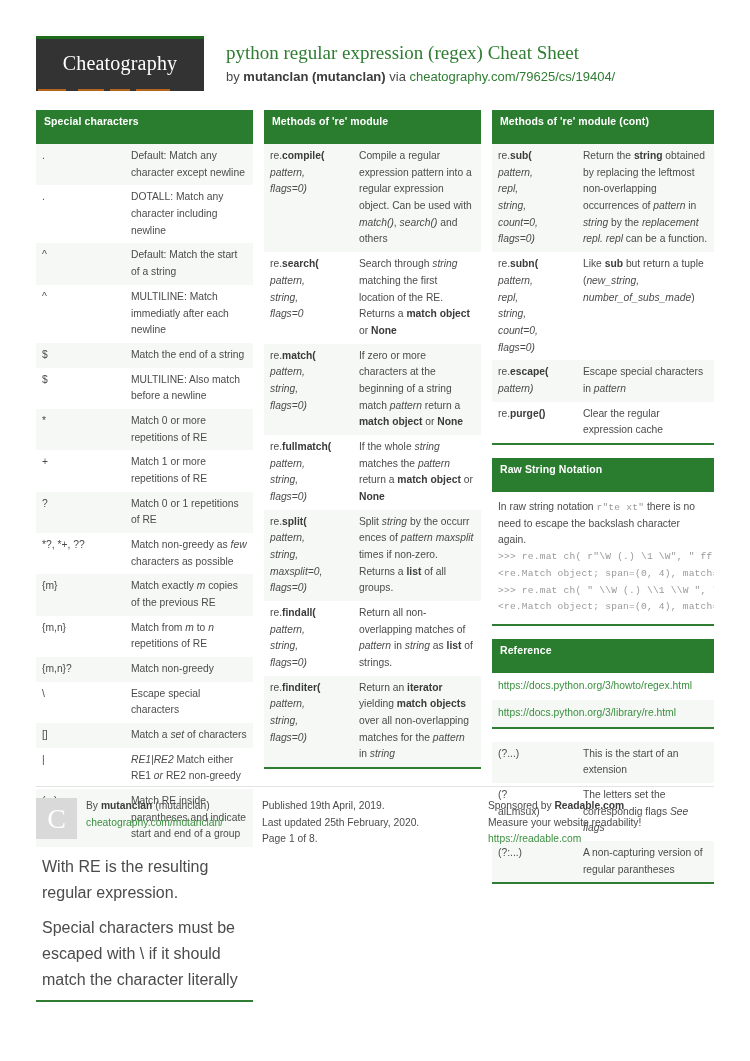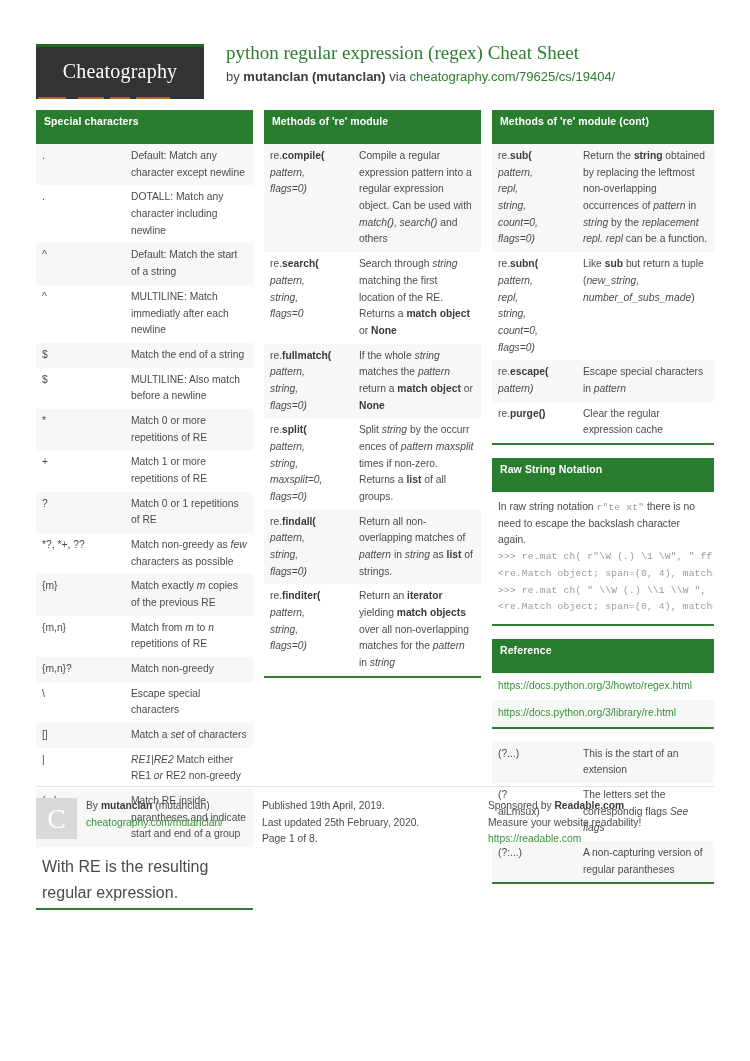--- a/index.html
+++ b/index.html
@@ -27,21 +27,21 @@
   .header {
     position: absolute;
     left: 36px;
     top: 36px;
     width: 678px;
     height: 60px;
   }
   .logo-box {
     position: absolute;
     left: 0;
-    top: 8px;
+    top: 0;
     width: 168px;
     height: 55px;
     background: #333333;
     border-top: 3px solid #1e6b1e;
     box-sizing: border-box;
     display: flex;
     align-items: center;
     justify-content: center;
   }
   .logo-text {
@@ -308,35 +308,40 @@
                 <td class="k">|</td>
                 <td class="v"><i>RE1|RE2</i> Match either RE1 <i>or</i> RE2 non-greedy</td>
               </tr>
             <tr>
                 <td class="k">(...)</td>
                 <td class="v">Match RE inside parantheses and indicate start and end of a group</td>
               </tr>
           </tbody>
         </table>
         <div class="note first">With RE is the resulting regular expression.</div>
+        <div class="note">Special characters must be escaped with \ if it should match the character literally</div>
       </div>
     </div>
 
     <div class="col col2">
       <div class="block">
         <div class="block-title">Methods of 're' module</div>
         <table class="kv">
           <tbody>
             <tr>
               <td class="k">re.<b>compile(</b><br><i>pattern,</i><br><i>flags=0)</i></td>
               <td class="v">Compile a regular expression pattern into a regular expression object. Can be used with <i>match()</i>, <i>search()</i> and others</td>
             </tr>
             <tr>
               <td class="k">re.<b>search(</b><br><i>pattern,</i><br><i>string,</i><br><i>flags=0</i></td>
               <td class="v">Search through <i>string</i> matching the first location of the RE. Returns a <b>match object</b> or <b>None</b></td>
+            </tr>
+            <tr>
+              <td class="k">re.<b>match(</b><br><i>pattern,</i><br><i>string,</i><br><i>flags=0)</i></td>
+              <td class="v">If zero or more characters at the beginning of a string match <i>pattern</i> return a <b>match object</b> or <b>None</b></td>
             </tr>
             <tr>
               <td class="k">re.<b>fullmatch(</b><br><i>pattern,</i><br><i>string,</i><br><i>flags=0)</i></td>
               <td class="v">If the whole <i>string</i> matches the <i>pattern</i> return a <b>match object</b> or <b>None</b></td>
             </tr>
             <tr>
               <td class="k">re.<b>split(</b><br><i>pattern,</i><br><i>string,</i><br><i>maxsplit=0,</i><br><i>flags=0)</i></td>
               <td class="v">Split <i>string</i> by the occurr​ences of <i>pattern maxsplit</i> times if non-zero. Returns a <b>list</b> of all groups.</td>
             </tr>
             <tr>

